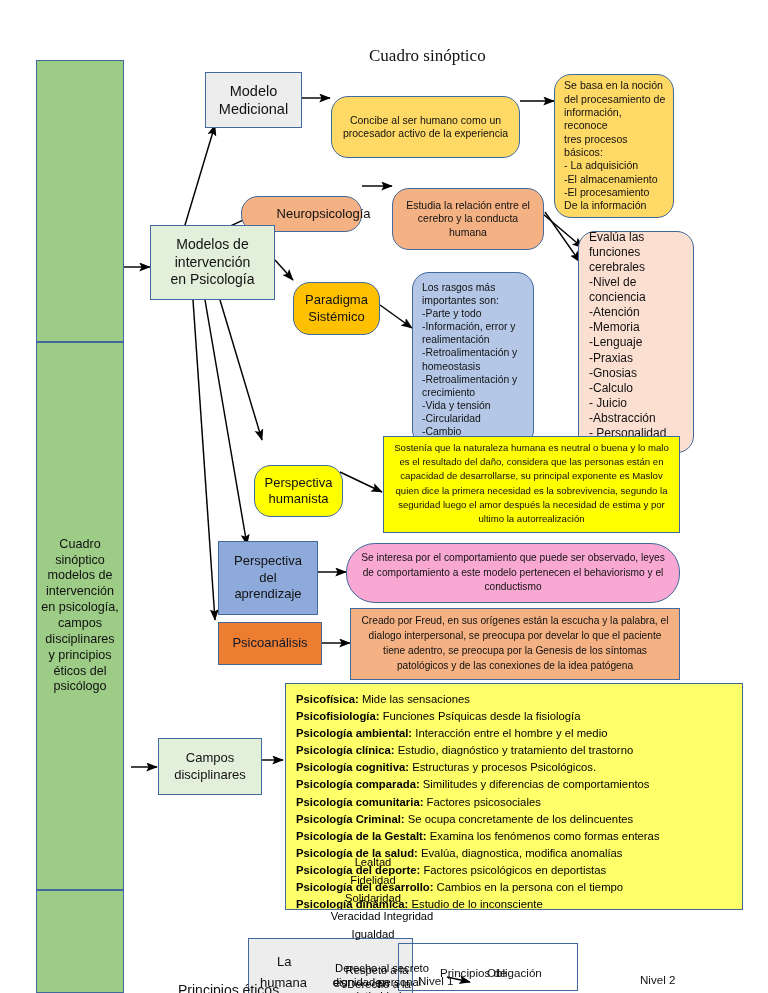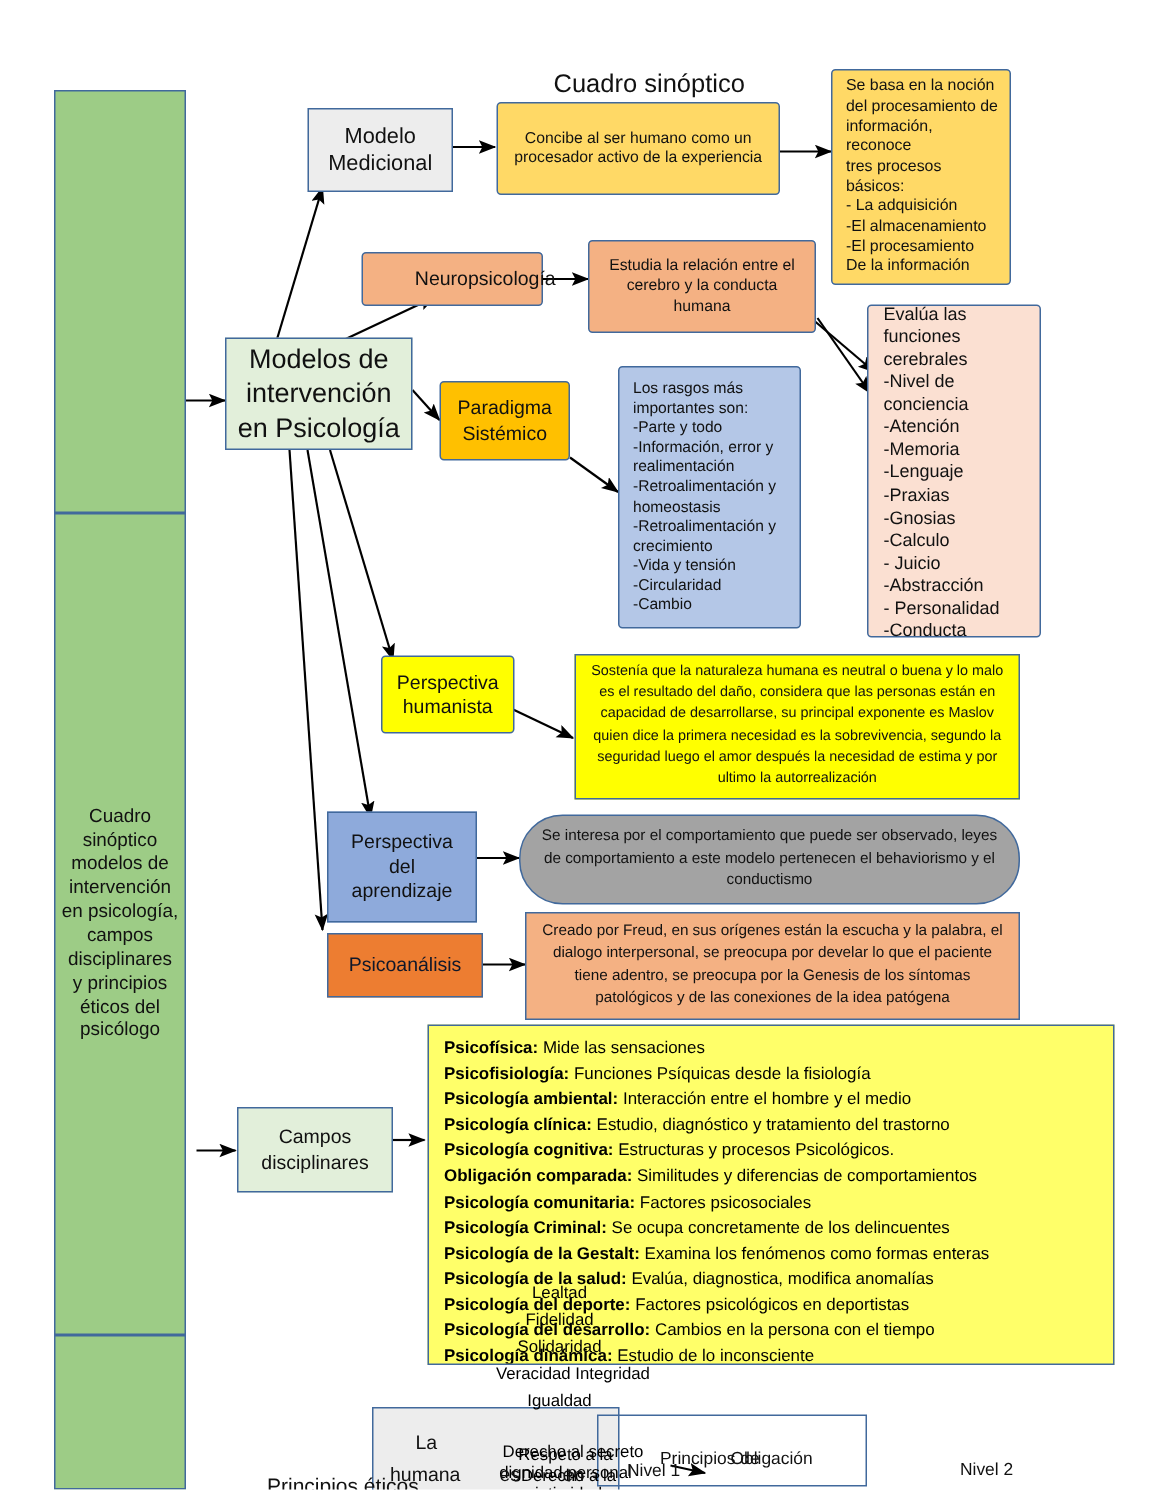--- a/index.html
+++ b/index.html
@@ -10,36 +10,36 @@
 
   svg#wires{position:absolute;left:0;top:0;width:768px;height:993px;
             pointer-events:none;z-index:5;}
 
   .box{position:absolute;box-sizing:border-box;border:1.3px solid #41699c;
        display:flex;align-items:center;justify-content:center;text-align:center;
        z-index:10;}
   .box .txt{white-space:pre-line;line-height:1.26;}
 
   .sq{border-radius:0;}
-  .rr{border-radius:3px;}
+  .rr{border-radius:17px;margin-top:28px;}
 
   .green     {background:#9dcc86;}
   .greenpale {background:#e2efda;}
   .gray      {background:#ededed;}
   .yellow    {background:#ffd966;}
   .yellowhot {background:#ffff00;}
   .orange    {background:#f4b183;}
   .orangedeep{background:#ffc000;}
   .orangestr {background:#ed7d31;}
   .pinkpale  {background:#fbe0d2;}
   .bluepale  {background:#b4c7e7;}
   .bluemid   {background:#8eaadb;}
-  .bluelight {background:#a3a3a3;border-radius:29px;}
-
-  .title{position:absolute;z-index:11;font-family:Liberation Sans, sans-serif;
+  .bluelight {background:#f9a8d4;border-radius:29px;}
+
+  .title{position:absolute;z-index:11;font-family:Liberation Serif, serif;
          font-size:17px;color:#111;white-space:nowrap;}
 
   .bullets{display:block;text-align:left;white-space:pre-line;line-height:1.34;}
 
   
   #fields-list{position:absolute;left:285px;top:683px;width:458px;height:227px;
      background:#ffff69;border:1.3px solid #41699c;box-sizing:border-box;
      padding:7px 0 0 10px;z-index:12;overflow:hidden;}
   #fields-list .row{font-size:11.3px;line-height:17.1px;white-space:nowrap;color:#000;}
   #fields-list .row b{font-weight:bold;}
@@ -161,21 +161,21 @@
 -Lenguaje
  -Praxias
 -Gnosias
 -Calculo
 - Juicio
 -Abstracción
 - Personalidad
 -Conducta</span>
   </div>
 
-  <div class="box sq greenpale" style="left:150px;top:225px;width:125px;height:75px;font-size:18px;">
+  <div class="box sq greenpale" style="left:150px;top:225px;width:125px;height:75px;font-size:14px;">
     <span class="txt">Modelos de
 intervención
 en Psicología</span>
   </div>
 
   <div class="box rr orangedeep" style="left:293px;top:254px;width:87px;height:53px;font-size:13px;">
     <span class="txt">Paradigma
 Sistémico</span>
   </div>
 
@@ -227,21 +227,21 @@
     <span class="txt">Campos
 disciplinares</span>
   </div>
 
   <div id="fields-list">
       <div class="row"><b>Psicofísica:</b><span> Mide las sensaciones</span></div>
       <div class="row"><b>Psicofisiología:</b><span> Funciones Psíquicas desde la fisiología</span></div>
       <div class="row"><b>Psicología ambiental:</b><span> Interacción entre el hombre y el medio</span></div>
       <div class="row"><b>Psicología clínica:</b><span> Estudio, diagnóstico y tratamiento del trastorno</span></div>
       <div class="row"><b>Psicología cognitiva:</b><span> Estructuras y procesos Psicológicos.</span></div>
-      <div class="row"><b>Obligación comparada:</b><span> Similitudes y diferencias de comportamientos</span></div>
+      <div class="row"><b>Psicología comparada:</b><span> Similitudes y diferencias de comportamientos</span></div>
       <div class="row"><b>Psicología comunitaria:</b><span> Factores psicosociales</span></div>
       <div class="row"><b>Psicología Criminal:</b><span> Se ocupa concretamente de los delincuentes</span></div>
       <div class="row"><b>Psicología de la Gestalt:</b><span> Examina los fenómenos como formas enteras</span></div>
       <div class="row"><b>Psicología de la salud:</b><span> Evalúa, diagnostica, modifica anomalías</span></div>
       <div class="row"><b>Psicología del deporte:</b><span> Factores psicológicos en deportistas</span></div>
       <div class="row"><b>Psicología del desarrollo:</b><span> Cambios en la persona con el tiempo</span></div>
       <div class="row"><b>Psicología dinámica:</b><span> Estudio de lo inconsciente</span></div>
       <div class="row"><b>Psicología educativa:</b><span> Comportamiento humano en educación</span></div>
       <div class="row"><b>Psicología experimental:</b><span> Aplicación de técnicas de laboratorio</span></div>
       <div class="row"><b>Psicología forense:</b><span> Estudia relación entre lo legal y la psicología</span></div>

